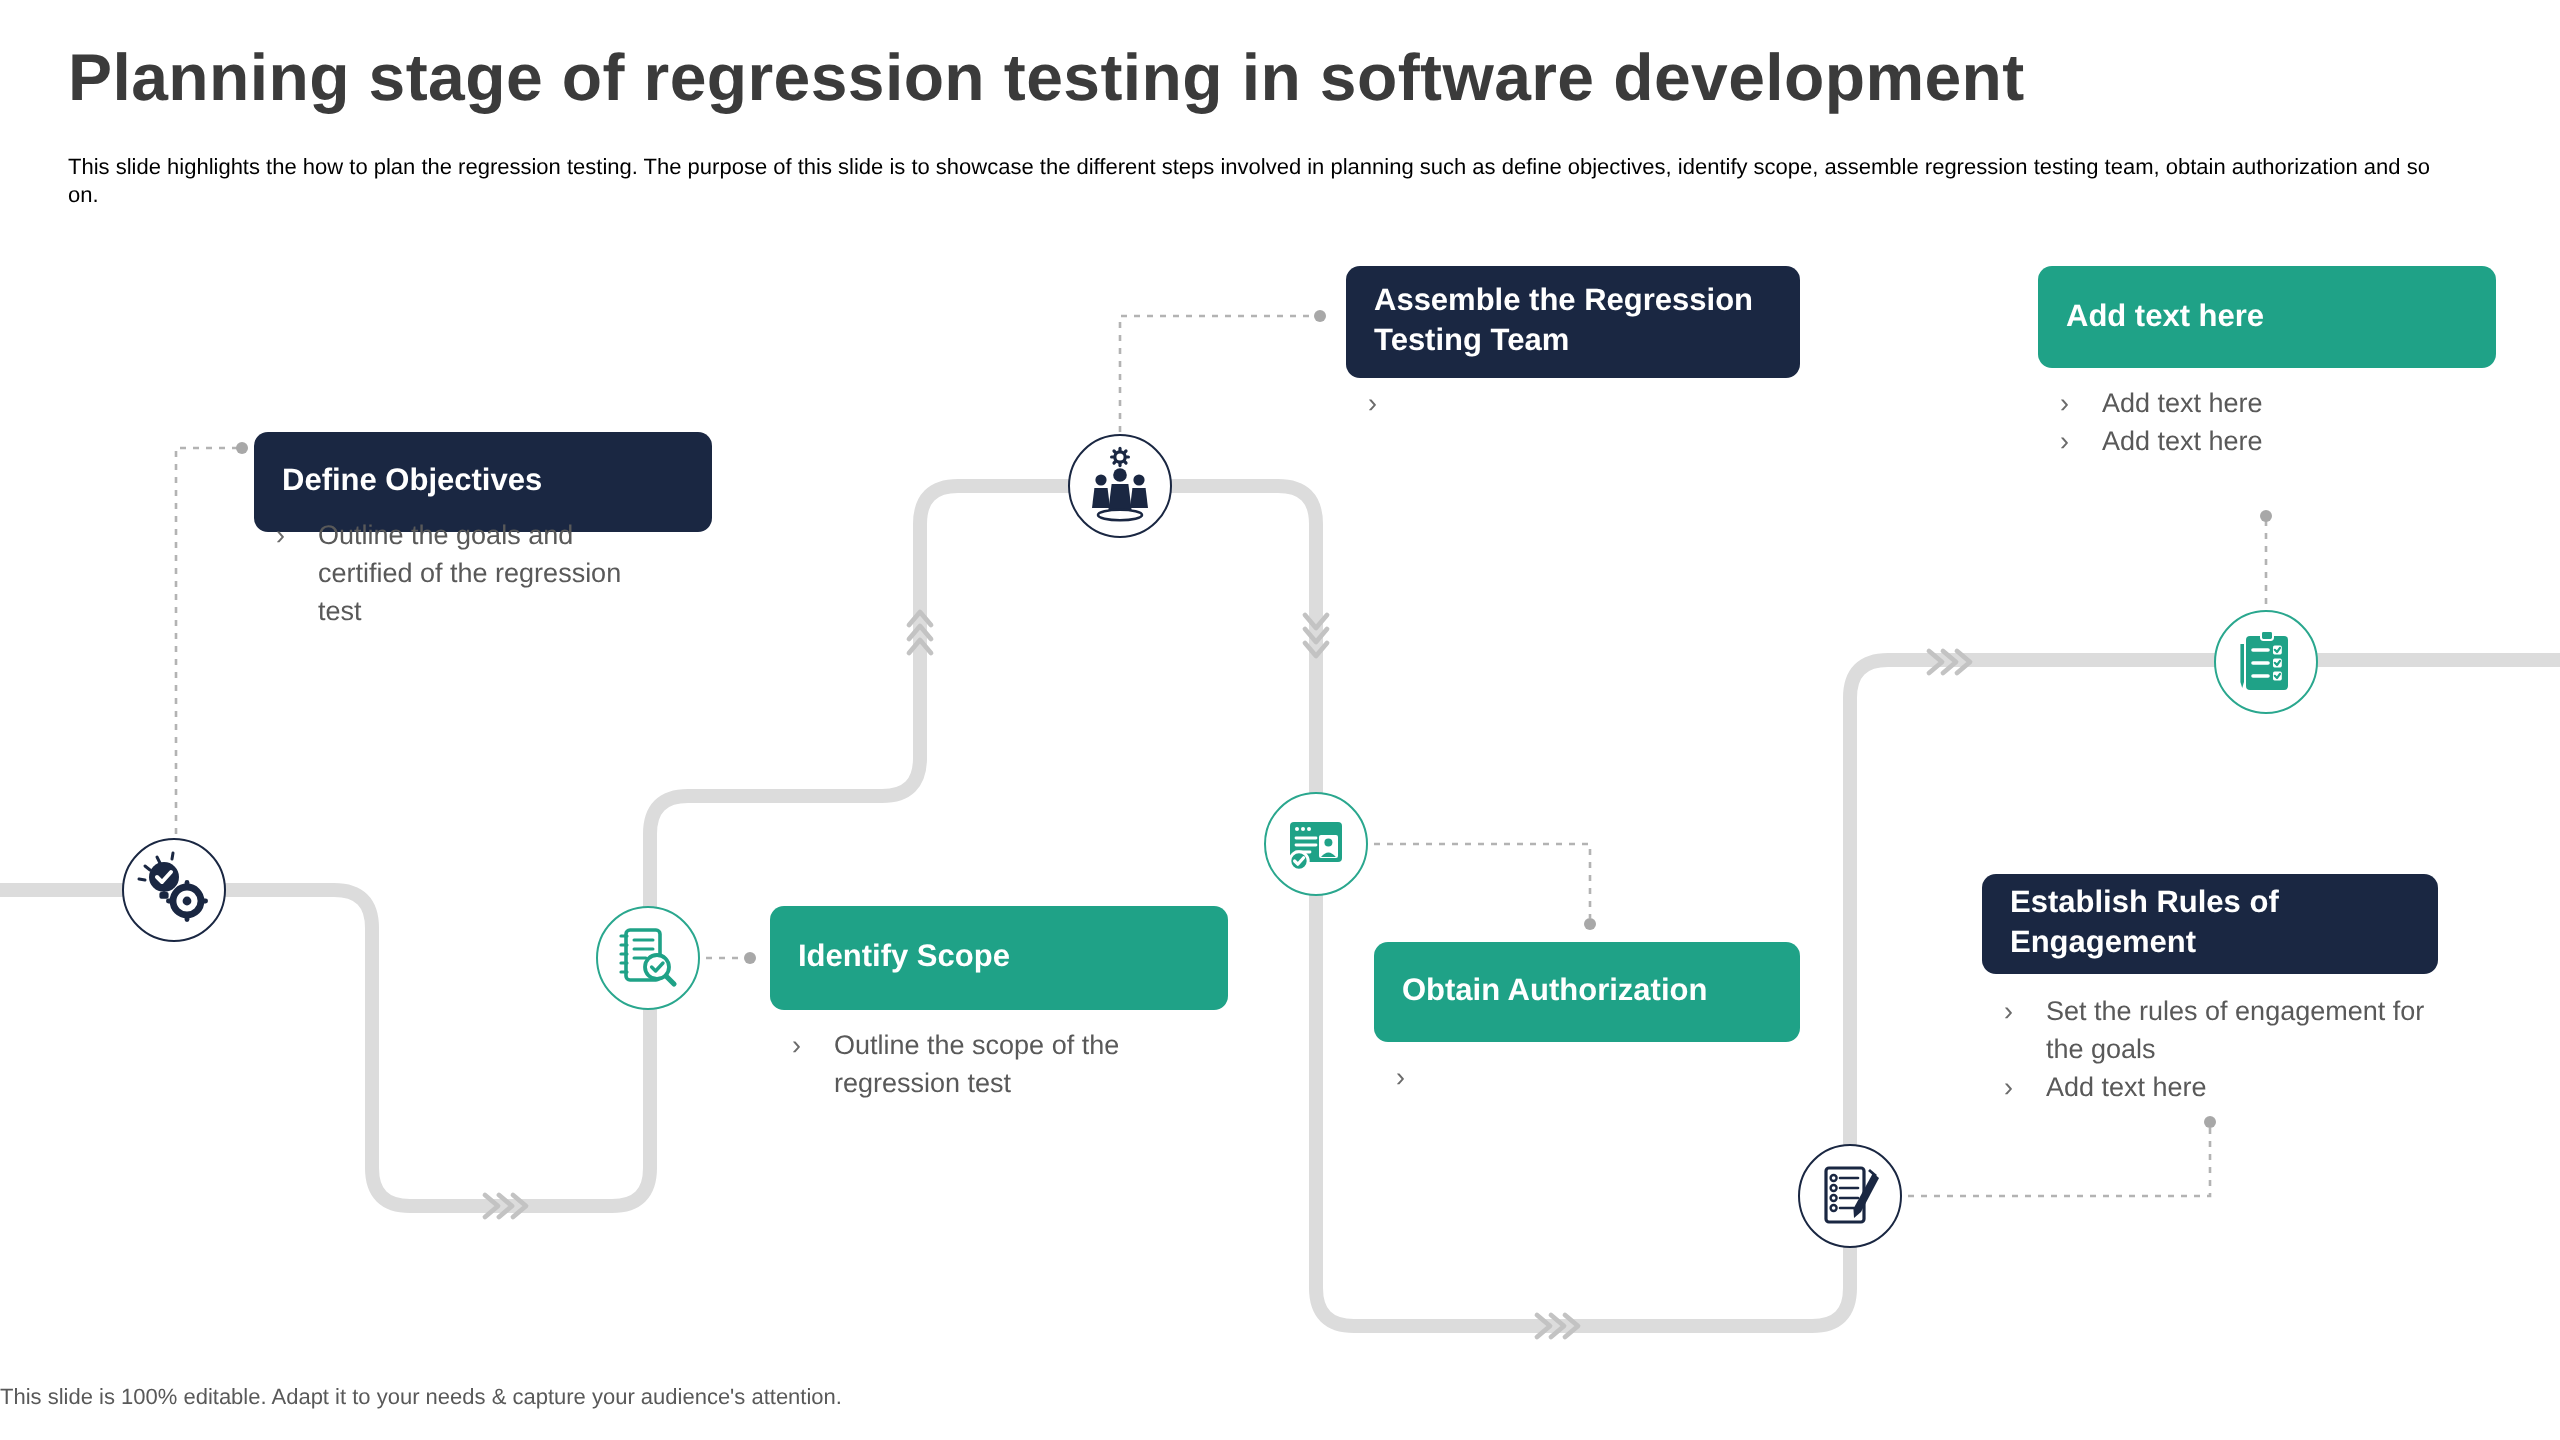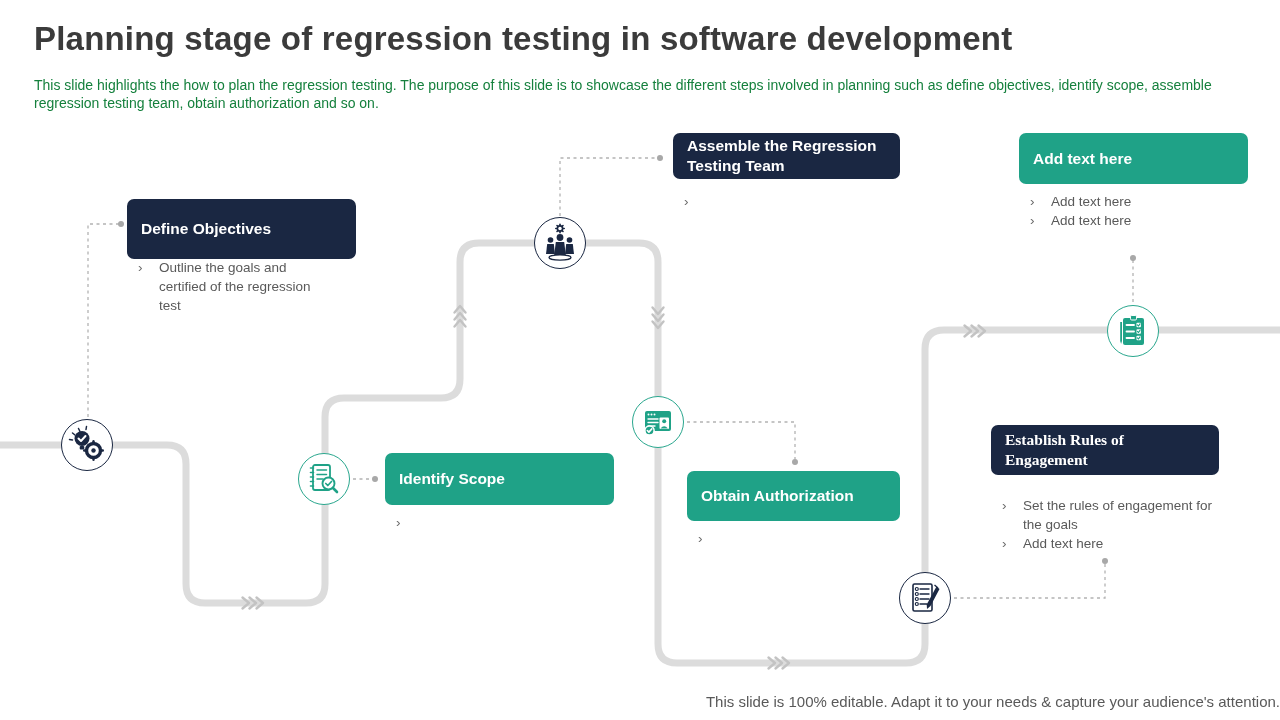--- a/index.html
+++ b/index.html
@@ -6,25 +6,25 @@
   body{
     width:1280px;height:720px;position:relative;background:#ffffff;
     font-family:"Liberation Sans",sans-serif;overflow:hidden;
   }
   .title{
     position:absolute;left:34px;top:20px;width:1120px;
     font-size:33px;font-weight:700;color:#3b3b3b;letter-spacing:.2px;
   }
   .subtitle{
     position:absolute;left:34px;top:77px;width:1190px;
-    font-size:14px;line-height:1.28;color:#15803d;
+    font-size:11px;line-height:1.28;color:#000000;
   }
   .footer{
-    position:absolute;left:0;top:693px;width:1280px;text-align:right;
-    font-size:15px;color:#595959;
+    position:absolute;left:0;top:693px;width:1280px;text-align:left;
+    font-size:11px;color:#595959;
   }
   svg.flow{position:absolute;left:0;top:0;z-index:0;pointer-events:none;}
   .step-box{
     position:absolute;z-index:2;border-radius:7px;box-sizing:border-box;
     display:flex;align-items:center;padding:0 14px;
     color:#ffffff;font-weight:700;font-size:15.5px;line-height:1.28;
   }
   .navy{background:#1a2742;}
   .teal{background:#1fa287;}
   .bullets{position:absolute;z-index:2;font-size:13.5px;line-height:1.42;color:#595959;}
@@ -90,21 +90,21 @@
     <circle cx="660" cy="158" r="3"></circle>
     <circle cx="795" cy="462" r="3"></circle>
     <circle cx="1133" cy="258" r="3"></circle>
     <circle cx="1105" cy="561" r="3"></circle>
   </g>
 </svg>
 
 <div class="title">Planning stage of regression testing in software development</div>
 <div class="subtitle">This slide highlights the how to plan the regression testing. The purpose of this slide is to showcase the different steps involved in planning such as define objectives, identify scope, assemble regression testing team, obtain authorization and so on.</div>
 
-<div class="step-box navy" style="left:127px;top:199px;width:229px;height:60px;">
+<div class="step-box navy" style="left:127px;top:216px;width:229px;height:50px;">
   <span>Define Objectives</span>
 </div>
 <div class="bullets" style="left:138px;top:258px;width:192px;">
   <div class="bullet">
     <span class="marker">›</span>
     <span>Outline the goals and certified of the regression test</span>
   </div>
 </div>
 <div class="icon-circle icon-navy" style="left:61px;top:419px;">
   <svg width="40" height="40" viewBox="0 0 40 40">
@@ -129,20 +129,21 @@
     </g>
   </svg>
 </div>
 
 <div class="step-box teal" style="left:385px;top:453px;width:229px;height:52px;">
   <span>Identify Scope</span>
 </div>
 <div class="bullets" style="left:396px;top:513px;width:210px;">
   <div class="bullet">
     <span class="marker">›</span>
+    <span>Outline the scope of the regression test</span>
   </div>
 </div>
 <div class="icon-circle icon-teal" style="left:298px;top:453px;">
   <svg width="40" height="40" viewBox="0 0 40 40">
     <rect x="9" y="6" width="17" height="25" rx="2" fill="#ffffff" stroke="#1fa287" stroke-width="1.8"></rect>
     <g stroke="#1fa287" stroke-width="1.6" stroke-linecap="round">
       <line x1="6.5" y1="9" x2="9.5" y2="9"></line>
         <line x1="6.5" y1="13.5" x2="9.5" y2="13.5"></line>
       <line x1="6.5" y1="18" x2="9.5" y2="18"></line>
         <line x1="6.5" y1="22.5" x2="9.5" y2="22.5"></line>
@@ -152,21 +153,21 @@
       <line x1="13" y1="11" x2="22.5" y2="11"></line>
         <line x1="13" y1="15.5" x2="22.5" y2="15.5"></line>
         <line x1="13" y1="20" x2="19" y2="20"></line>
     </g>
     <circle cx="24.5" cy="24.5" r="6" fill="#ffffff" stroke="#1fa287" stroke-width="1.9"></circle>
     <polyline points="21.8,24.5 23.8,26.5 27.5,22.5" fill="none" stroke="#1fa287" stroke-width="1.7" stroke-linecap="round" stroke-linejoin="round"></polyline>
     <line x1="29" y1="29" x2="33" y2="33" stroke="#1fa287" stroke-width="2.6" stroke-linecap="round"></line>
   </svg>
 </div>
 
-<div class="step-box navy" style="left:673px;top:133px;width:227px;height:46px;">
+<div class="step-box navy" style="left:673px;top:133px;width:227px;height:56px;">
   <span>Assemble the Regression Testing Team</span>
 </div>
 <div class="bullets" style="left:684px;top:192px;width:205px;">
   <div class="bullet">
     <span class="marker">›</span>
   </div>
 </div>
 <div class="icon-circle icon-navy" style="left:534px;top:217px;">
   <svg width="42" height="42" viewBox="0 0 42 42">
     <g stroke="#1a2742" stroke-width="1.6" fill="none">
@@ -251,21 +252,21 @@
     <g stroke="#1fa287" stroke-width="1.1" fill="none" stroke-linecap="round" stroke-linejoin="round">
       <polyline points="24.4,13.9 25.5,15 27,12.9"></polyline>
         <polyline points="24.4,20.4 25.5,21.5 27,19.4"></polyline>
         <polyline points="24.4,26.9 25.5,28 27,25.9"></polyline>
     </g>
     <rect x="7.2" y="11" width="1.8" height="19" fill="#1fa287"></rect>
     <path d="M7.2 30 h1.8 l-0.9 3 z" fill="#1fa287"></path>
   </svg>
 </div>
 
-<div class="step-box navy" style="left:991px;top:425px;width:228px;height:50px;font-family:Liberation Serif, serif;">
+<div class="step-box navy" style="left:991px;top:437px;width:228px;height:50px;">
   <span>Establish Rules of Engagement</span>
 </div>
 <div class="bullets" style="left:1002px;top:496px;width:215px;">
   <div class="bullet">
     <span class="marker">›</span>
     <span>Set the rules of engagement for the goals</span>
   </div>
   <div class="bullet">
     <span class="marker">›</span>
     <span>Add text here</span>

